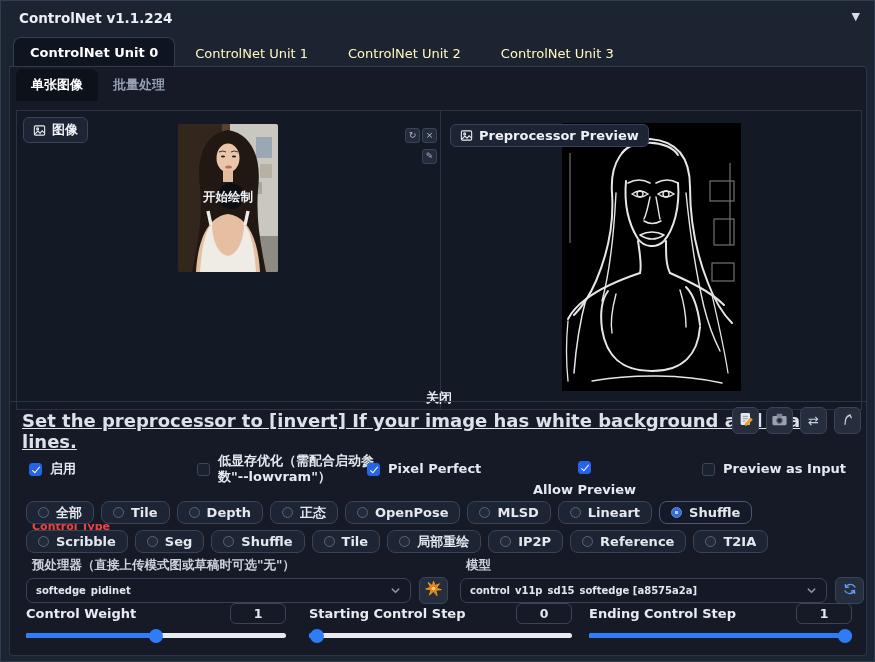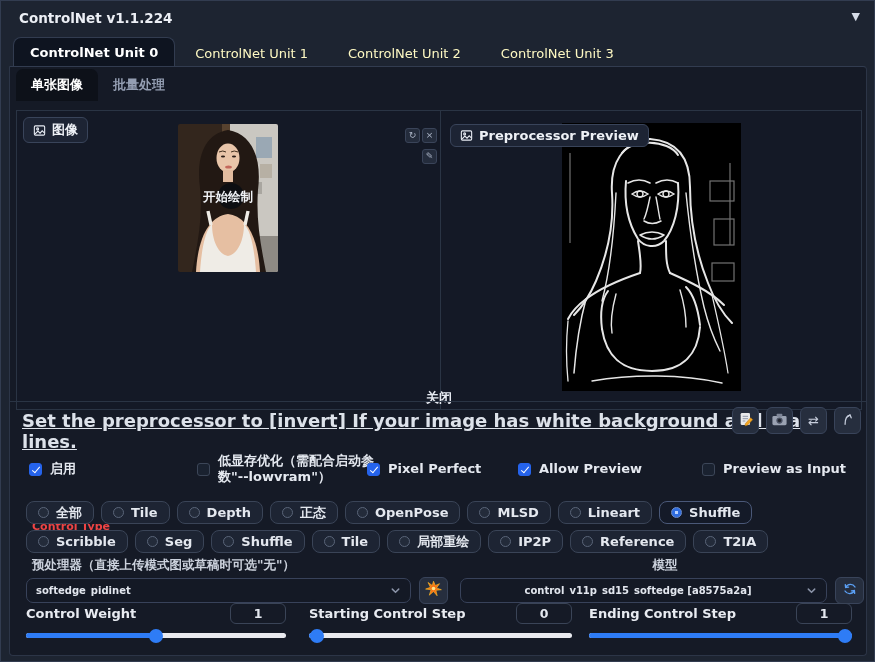--- a/index.html
+++ b/index.html
@@ -266,21 +266,21 @@
         <span class="chk-label">启用</span>
       </div>
       <div class="chk-item" style="left:187px; top:6px;">
         <span class="checkbox"></span>
         <span class="chk-label chk-wrap">低显存优化（需配合启动参数"--lowvram"）</span>
       </div>
       <div class="chk-item" style="left:357px; top:14px;">
         <span class="checkbox checked"></span>
         <span class="chk-label">Pixel Perfect</span>
       </div>
-      <div class="chk-item" style="left:508px; top:14px;">
+      <div class="chk-item" style="left:523px; top:14px;flex-direction:column;">
         <span class="checkbox checked"></span>
         <span class="chk-label">Allow Preview</span>
       </div>
       <div class="chk-item" style="left:692px; top:14px;">
         <span class="checkbox"></span>
         <span class="chk-label">Preview as Input</span>
       </div>
     </div>
 
     <div class="ctl-label">Control Type</div>
@@ -366,21 +366,21 @@
           <span>
             <svg width="17" height="17" viewBox="0 0 28 28">
               <polygon points="14,2 17,9 24,6 19,13 27,16 18,17 20,26 14,19 7,25 10,16 1,15 9,12 5,4 12,9" fill="#f97316" stroke="#fbbf24" stroke-width="1"></polygon>
               <circle cx="14" cy="14" r="3" fill="#fde68a"></circle>
             </svg>
           </span>
         </div>
       </div>
     </div>
 
-    <div class="field" style="left:450px; width:404px;text-align:center;">
+    <div class="field" style="left:450px; width:404px;">
       <div class="field-label">模型</div>
       <div class="ctrl-row">
         <div class="dropdown" style="flex:1;">
           <span class="dd-value">control_v11p_sd15_softedge [a8575a2a]</span>
           <span>
             <svg width="11" height="11" viewBox="0 0 12 12" fill="none" stroke="#8b94a8" stroke-width="1.6" stroke-linecap="round">
                 <path d="M2.5 4.5 L6 8 L9.5 4.5"></path>
               </svg>
           </span>
         </div>

